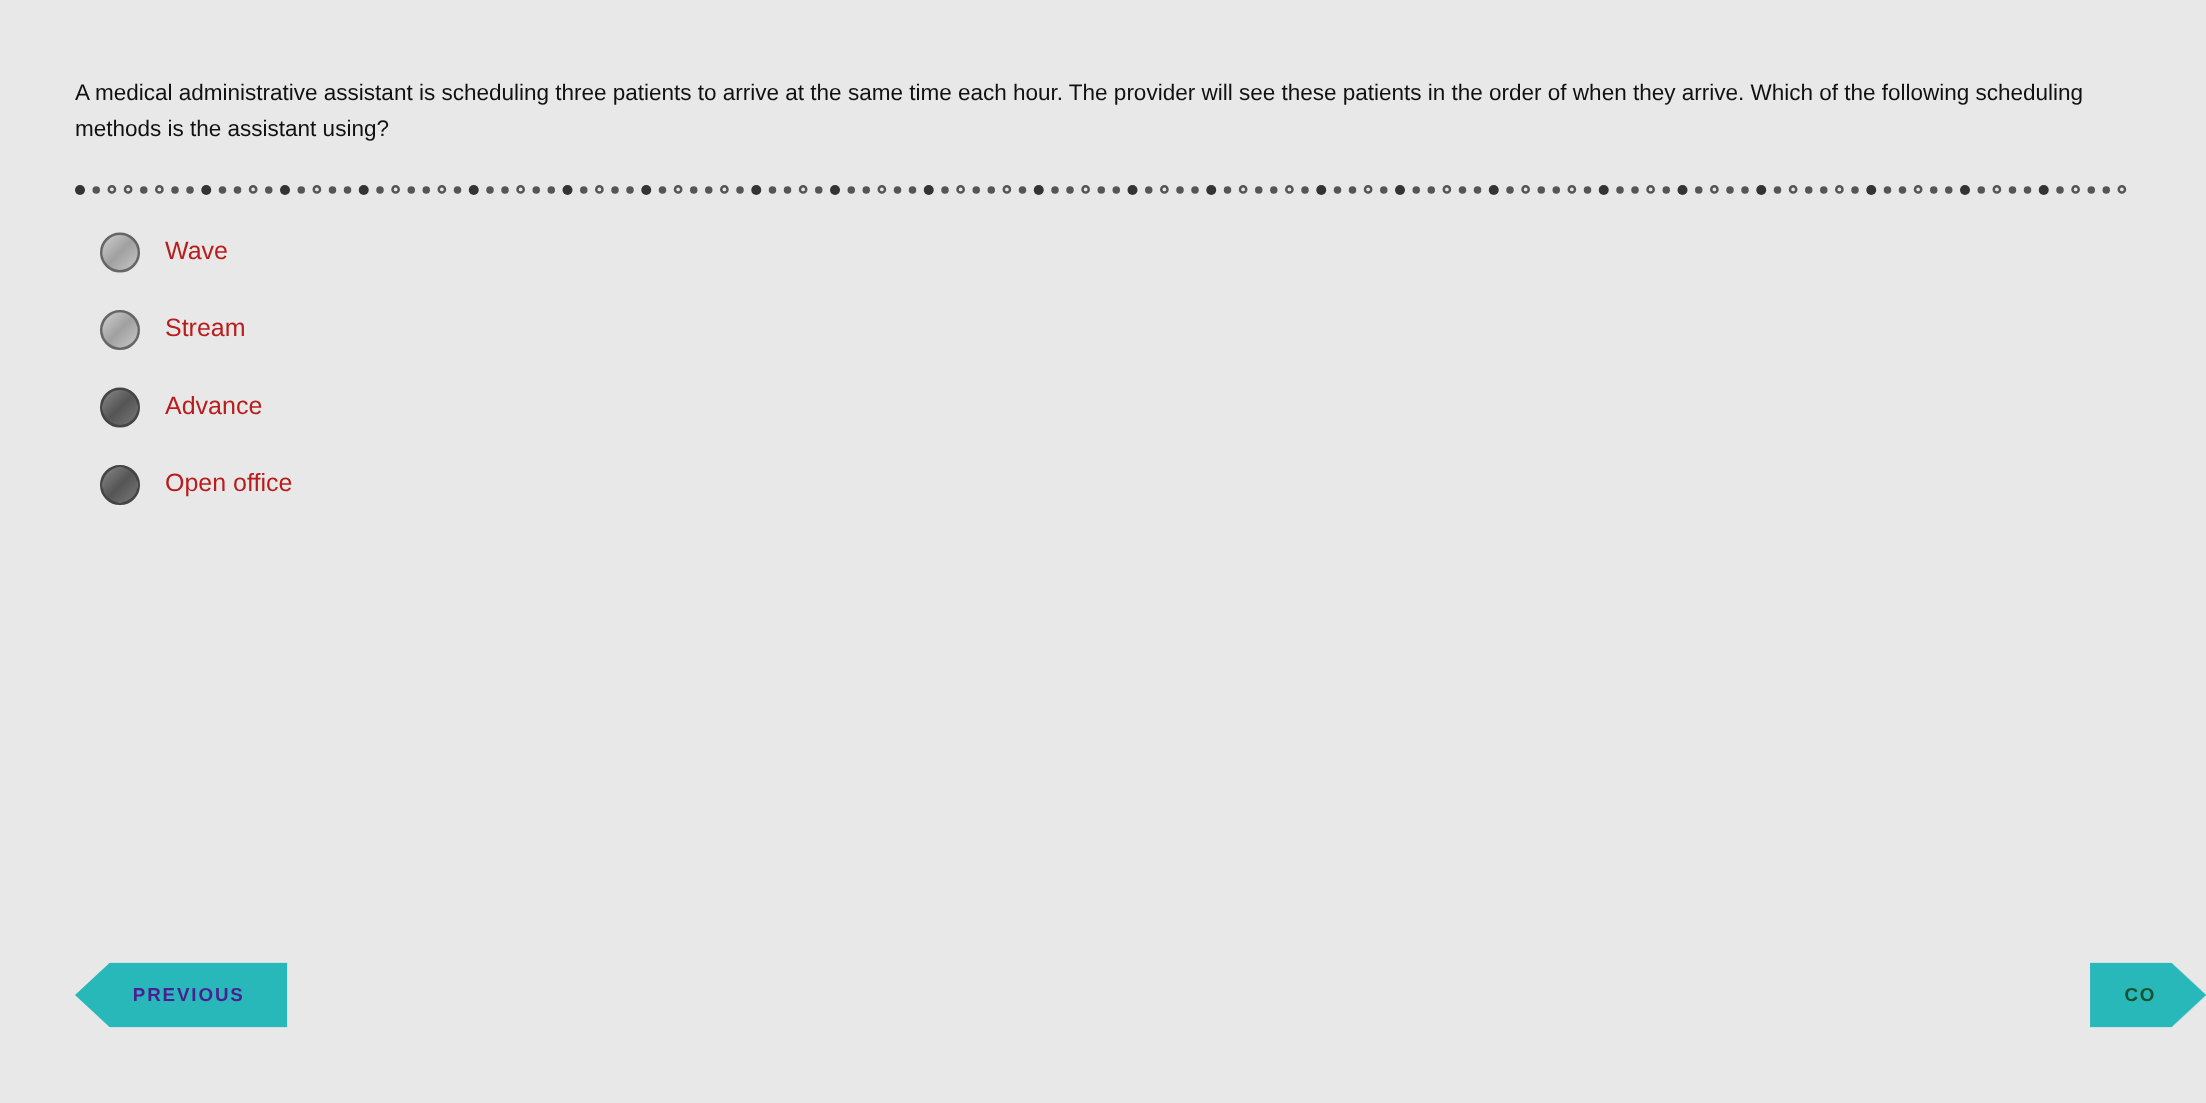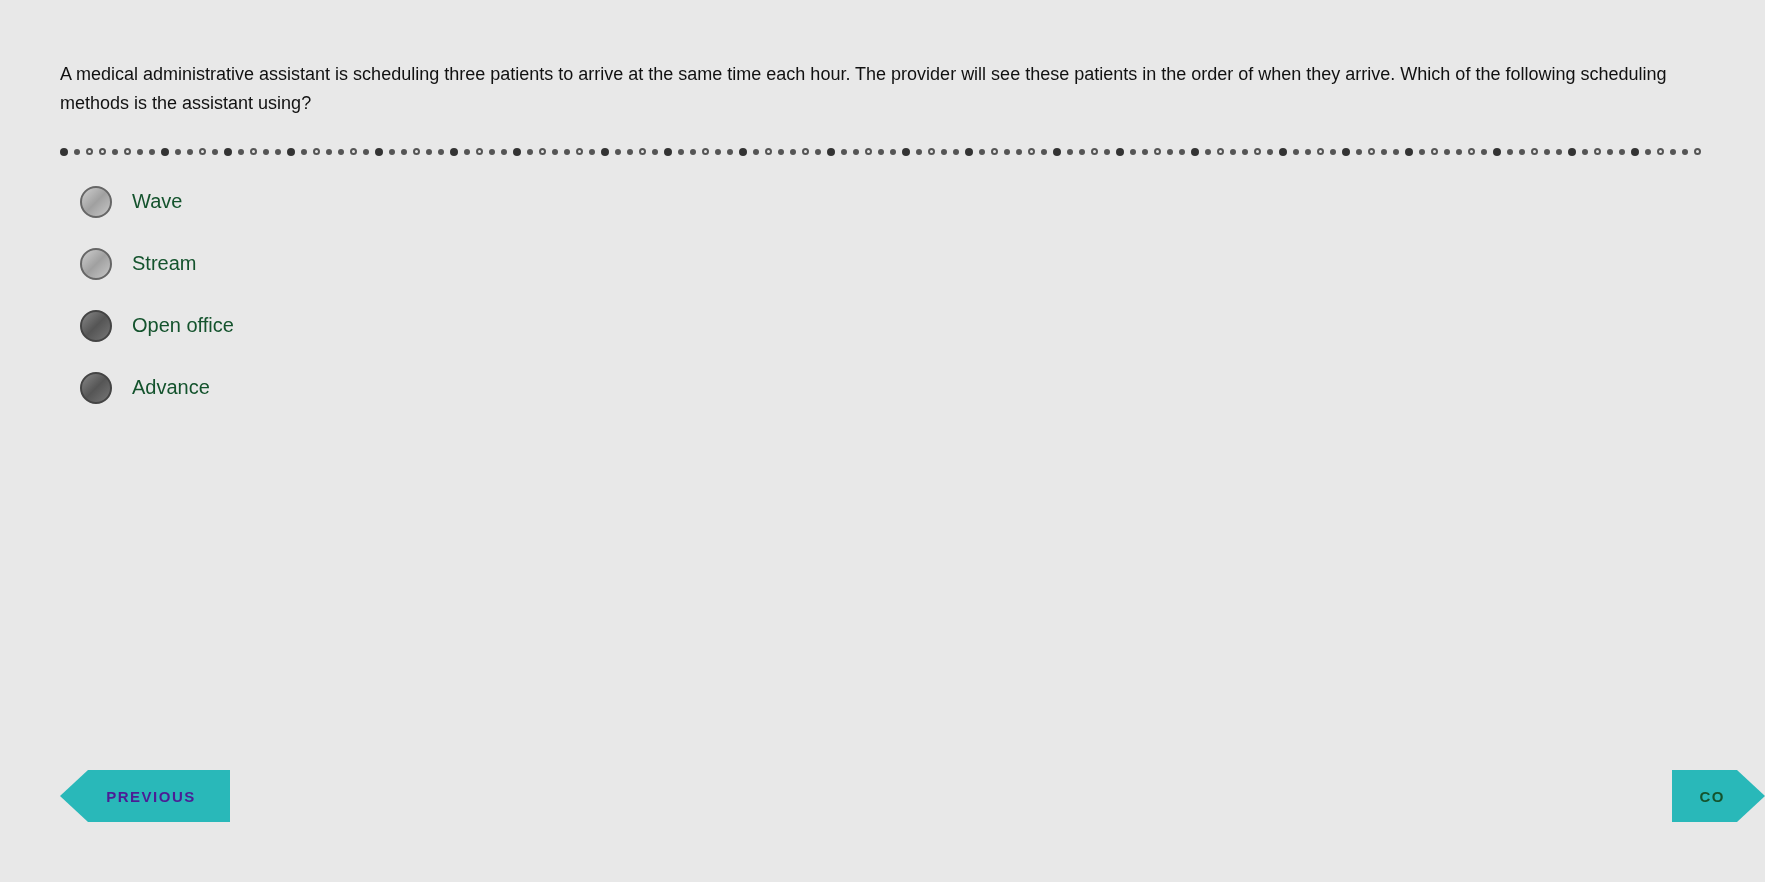--- a/index.html
+++ b/index.html
@@ -90,21 +90,21 @@
       position: relative;
     }
 
     .radio-btn.selected {
       background: linear-gradient(135deg, #888 0%, #555 50%, #777 100%);
       border-color: #444;
     }
 
     .option-label {
       font-size: 20px;
-      color: #14532d;
+      color: #b91c1c;
     }
 
     
     .btn-prev {
       display: flex;
       align-items: center;
       justify-content: center;
       background-color: #29b8b9;
       color: #4c1d95;
       font-weight: bold;
@@ -302,26 +302,26 @@
       <span class="option-label">Wave</span>
     </div>
 
     <div class="option-item">
       <div class="radio-btn"></div>
       <span class="option-label">Stream</span>
     </div>
 
     <div class="option-item">
       <div class="radio-btn selected"></div>
-      <span class="option-label">Open office</span>
+      <span class="option-label">Advance</span>
     </div>
 
     <div class="option-item">
       <div class="radio-btn selected"></div>
-      <span class="option-label">Advance</span>
+      <span class="option-label">Open office</span>
     </div>
 
   </div>
 
   <div class="bottom-nav">
     <button class="btn-prev">PREVIOUS</button>
   </div>
 
   <button class="btn-next">CO</button>
 

